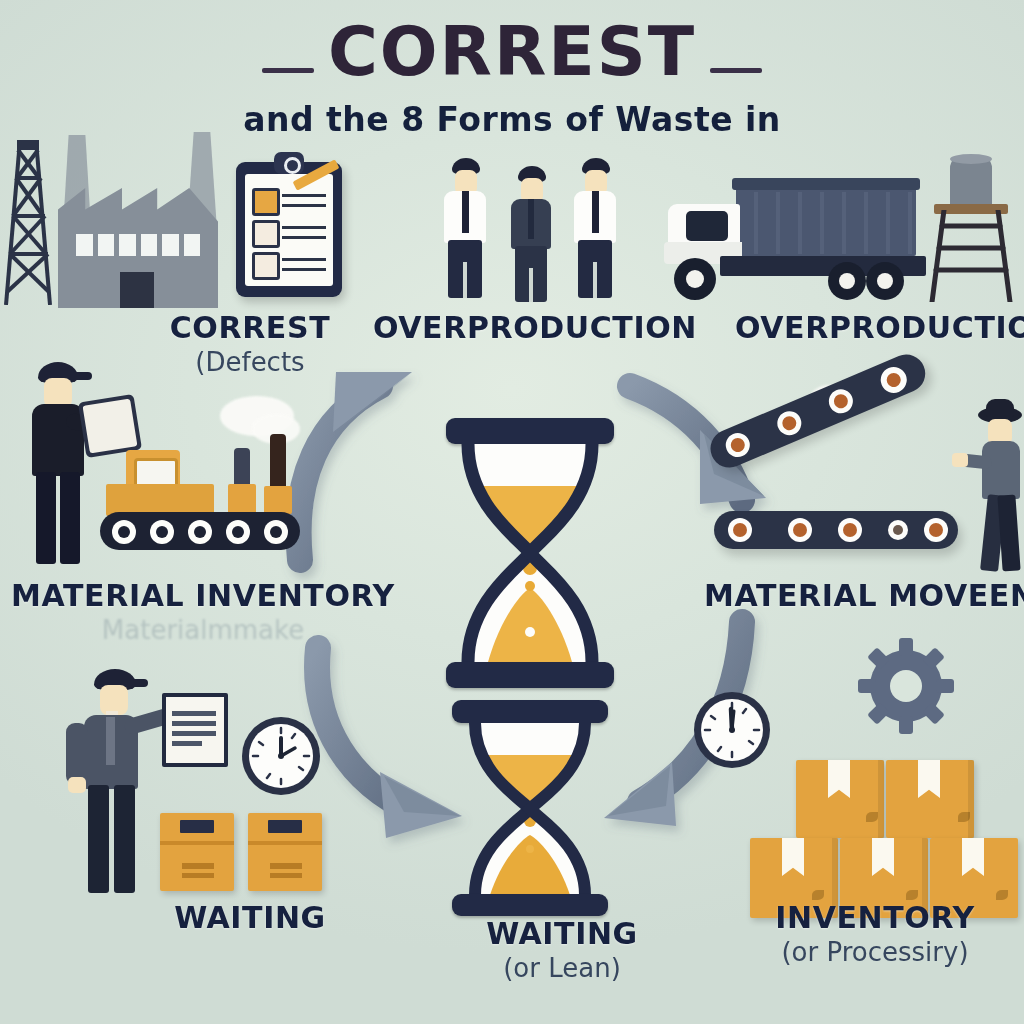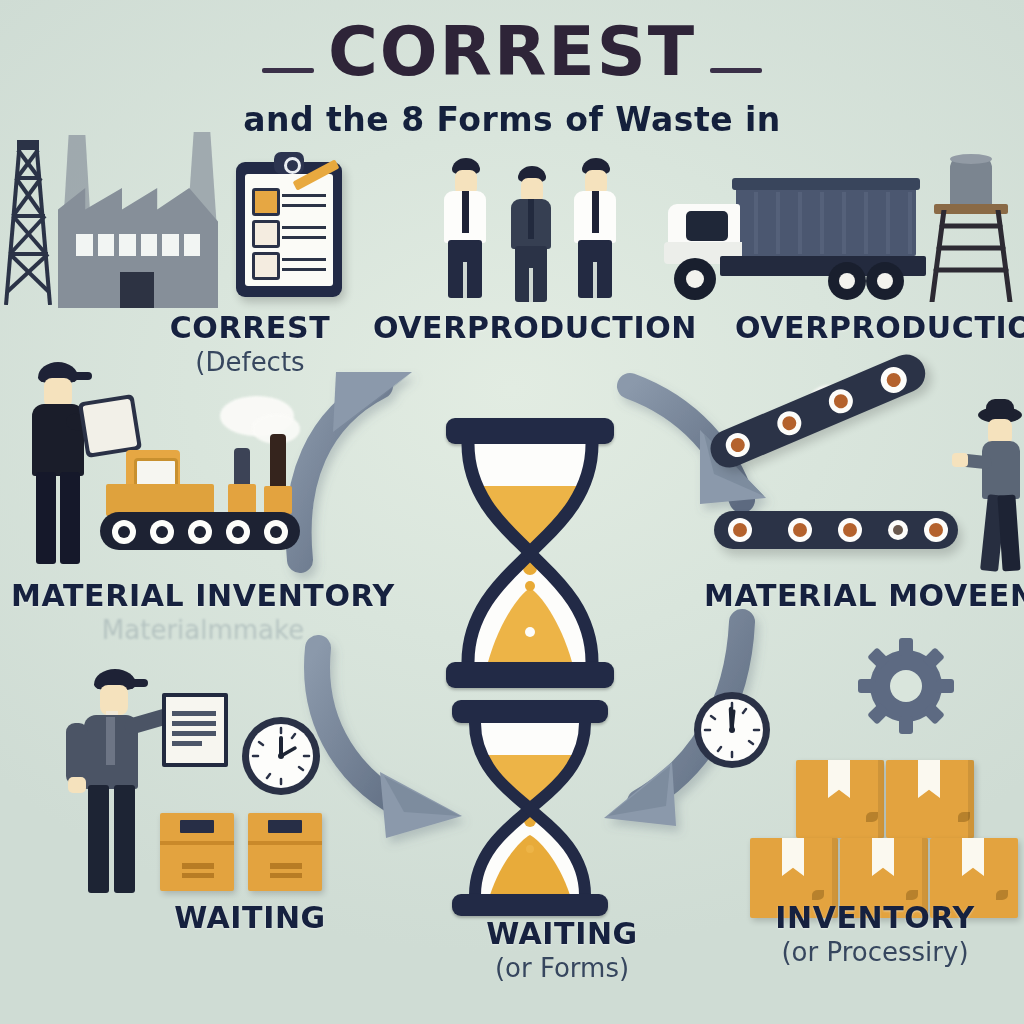--- a/index.html
+++ b/index.html
@@ -538,21 +538,21 @@
       <div class="abs" style="left:66px;top:52px;width:12px;height:10px;background:#a06f22;border-radius:50% 0 50% 0;opacity:.65;"></div>
     </div>
   </div>
 
   <div class="abs lbl" style="left:80px;top:900px;width:340px;">
     <div class="main">WAITING</div>
   </div>
 
   <div class="abs lbl" style="left:412px;top:916px;width:300px;">
     <div class="main">WAITING</div>
-    <div class="sub">(or Forms)</div>
+    <div class="sub">(or Lean)</div>
   </div>
 
   <div class="abs lbl" style="left:720px;top:900px;width:310px;">
     <div class="main">INVENTORY</div>
     <div class="sub">(or Processiry)</div>
   </div>
 
 </div>
 
 </body></html>

